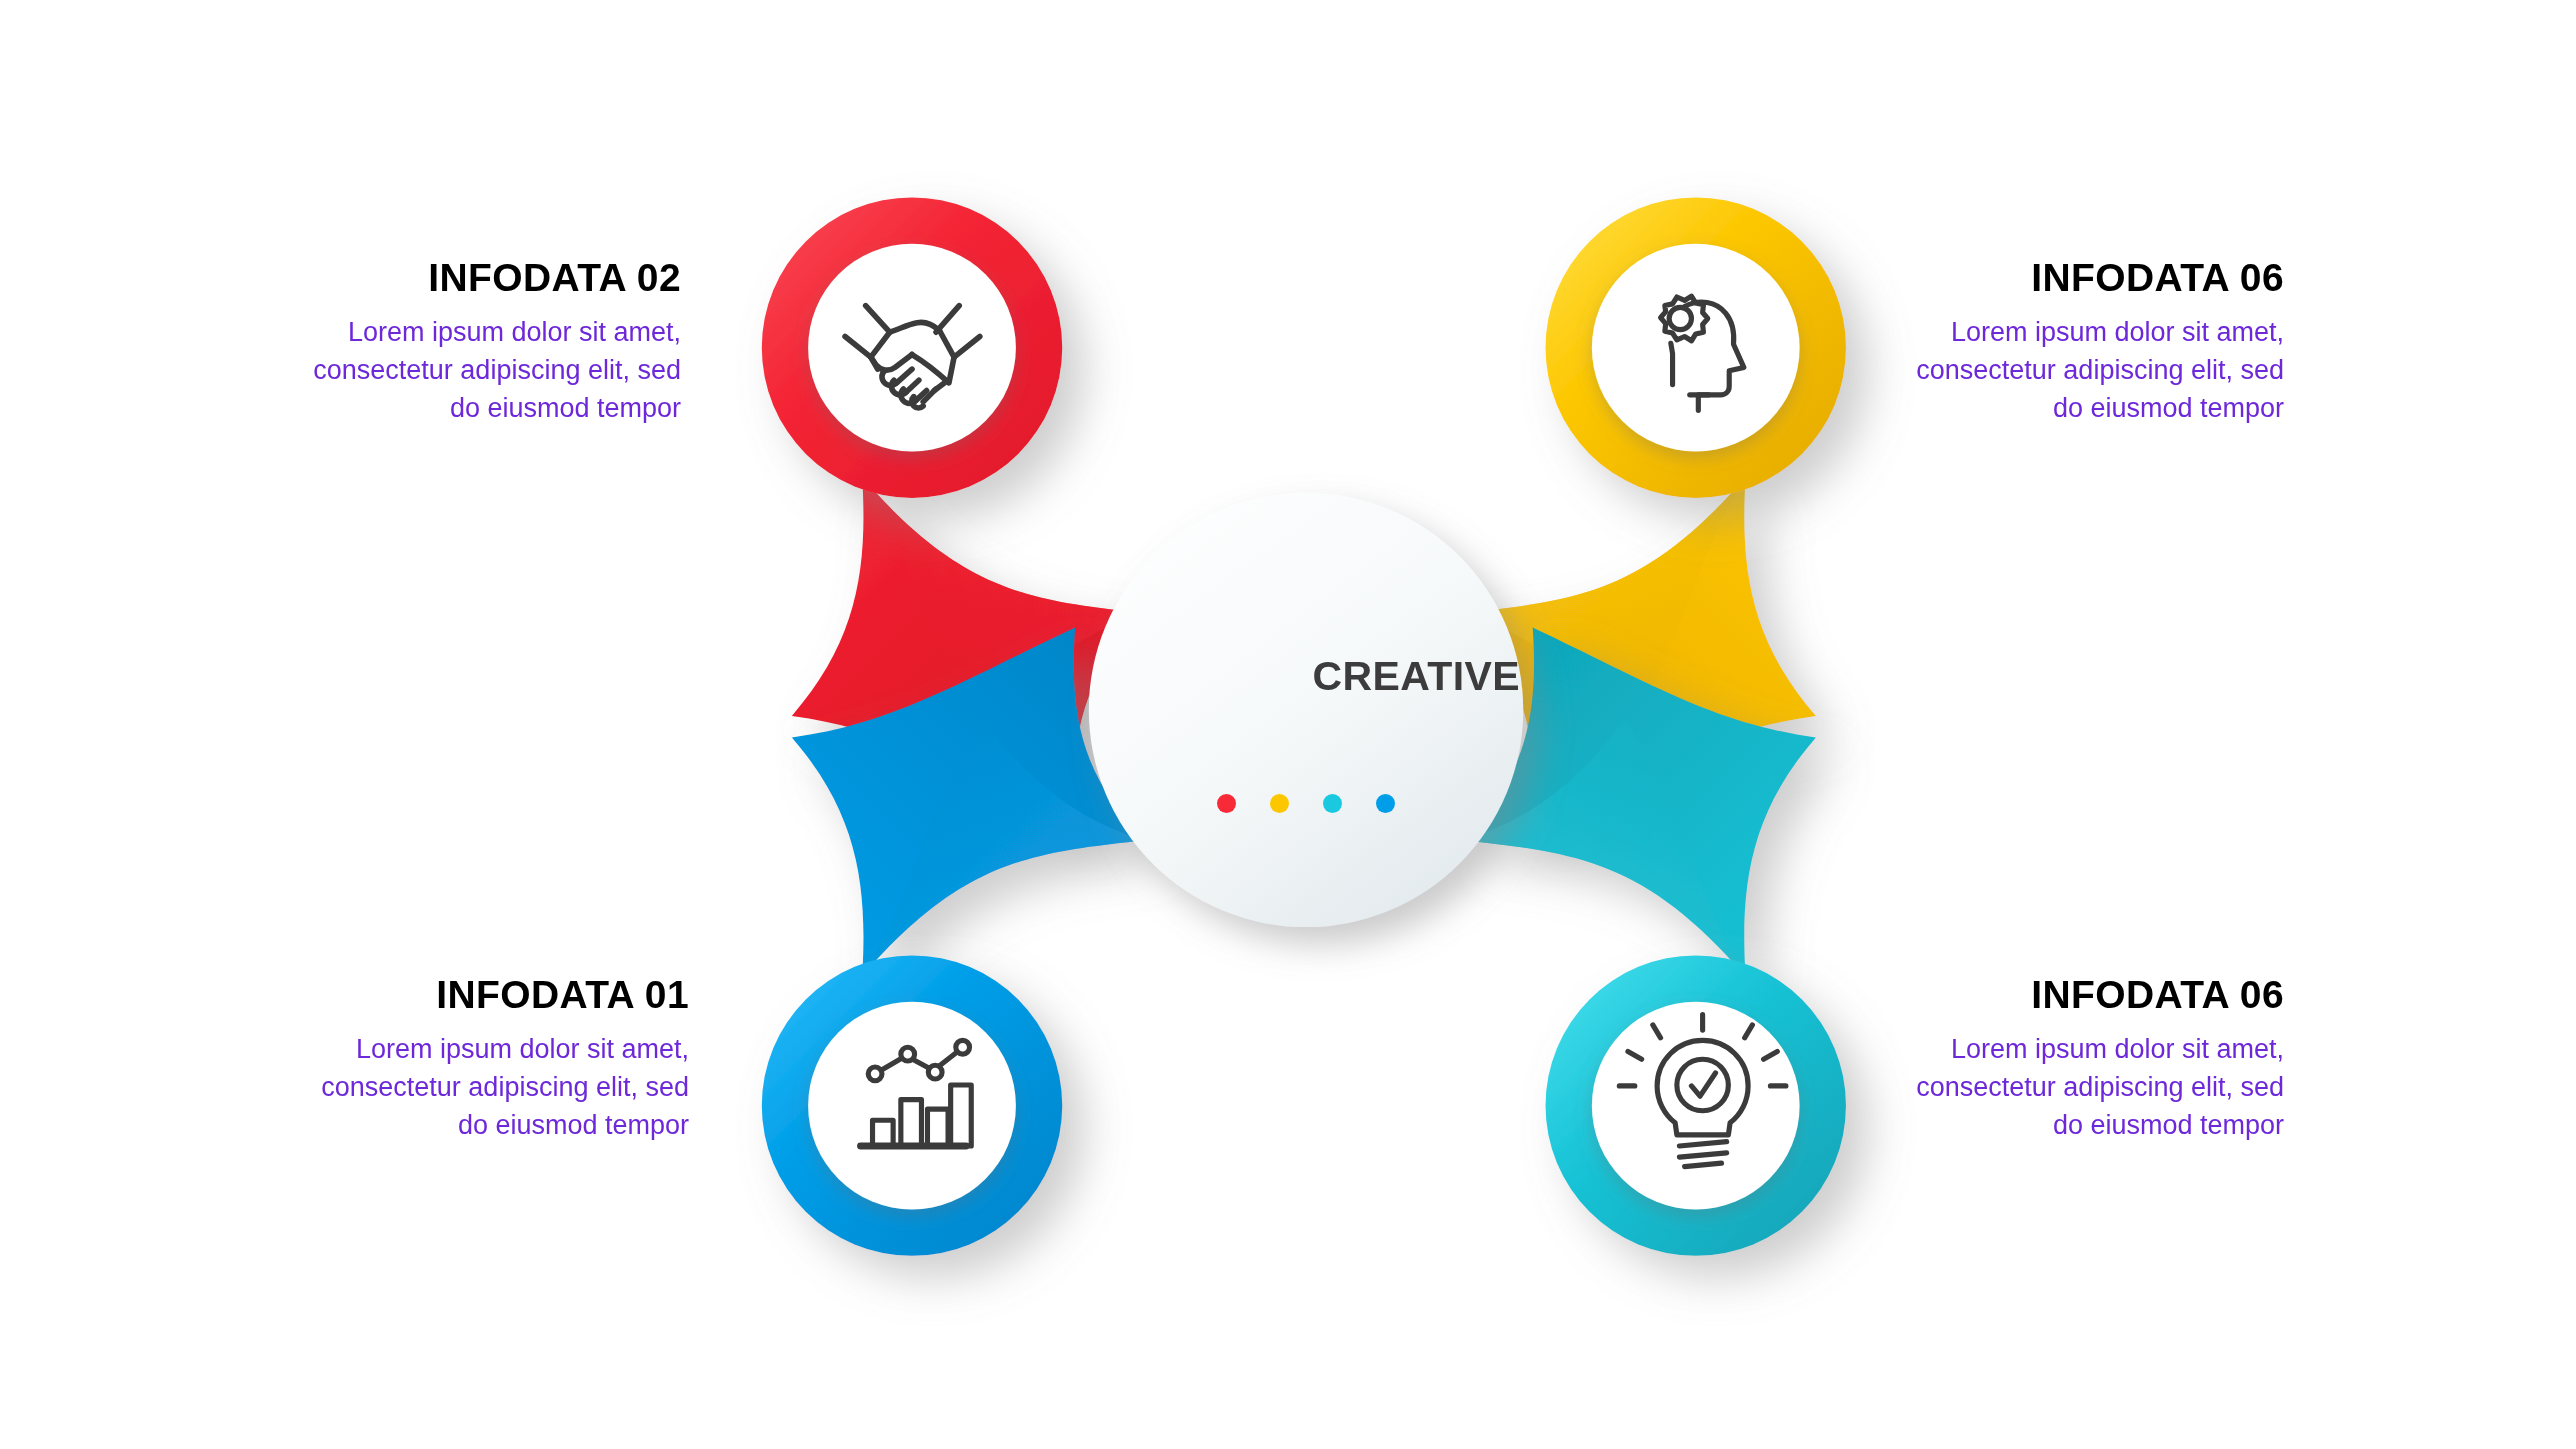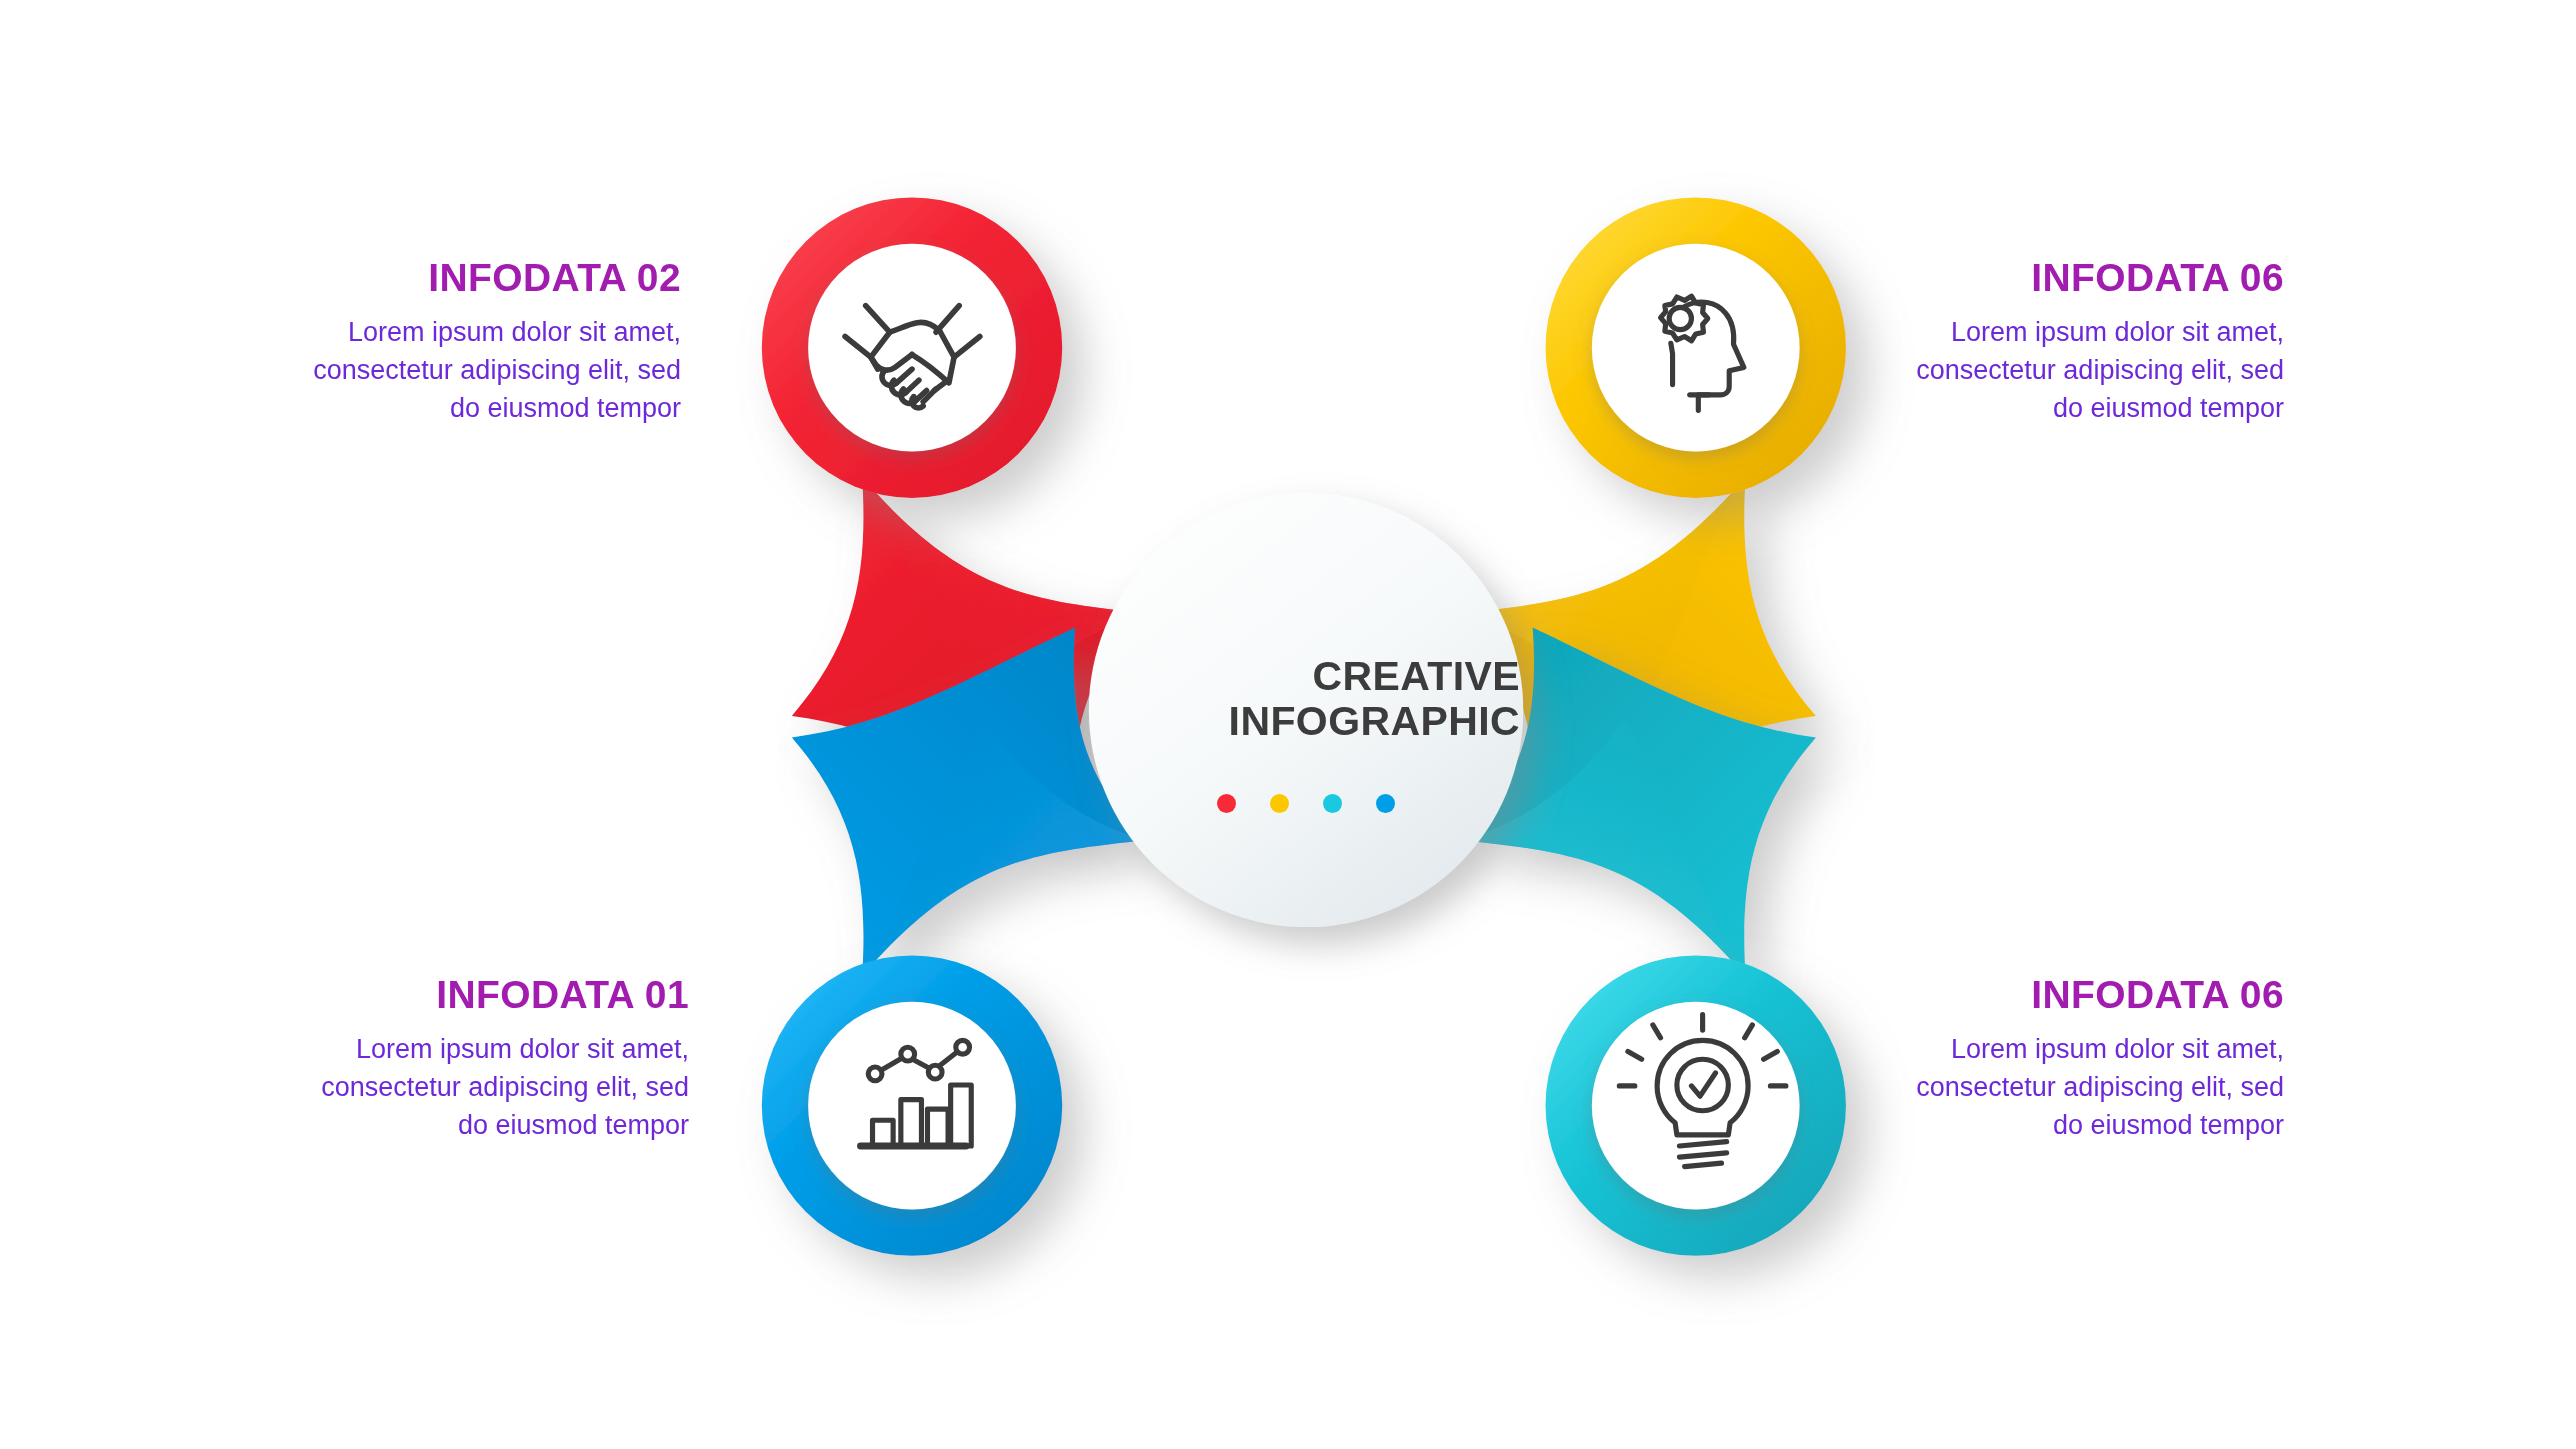--- a/index.html
+++ b/index.html
@@ -32,21 +32,21 @@
 
   
   .text-block {
     position: absolute;
     width: 369px;
   }
   .text-block .tb-title {
     font-size: 39px;
     font-weight: bold;
     letter-spacing: 0.4px;
-    color: #a21caf;
+    color: #000000;
     line-height: 1.0;
     margin: 0 0 15.5px 0;
     white-space: nowrap;
   }
   .text-block .tb-desc {
     font-size: 27px;
     font-weight: normal;
     color: #6d28d9;
     line-height: 1.42;
     margin: 0;
@@ -318,21 +318,20 @@
       </g>
     </g>
 
     <g>
       <circle cx="1521" cy="827" r="253" fill="url(#gCenter)" filter="url(#centerShadow)"></circle>
     </g>
   </svg>
 
   <div class="center-text">
     <span class="ct-line">CREATIVE</span>
-    <span class="ct-line">INFOGRAPHIC</span>
   </div>
 
   <div class="center-dots">
     <span class="dot" id="cdot0" style="background: rgb(249, 42, 56);"></span>
     <span class="dot" id="cdot1" style="background: rgb(253, 199, 0);"></span>
     <span class="dot" id="cdot2" style="background: rgb(26, 201, 224);"></span>
     <span class="dot" id="cdot3" style="background: rgb(0, 158, 232);"></span>
   </div>
 
   <div class="text-block tb-right-align" id="tb-02">

